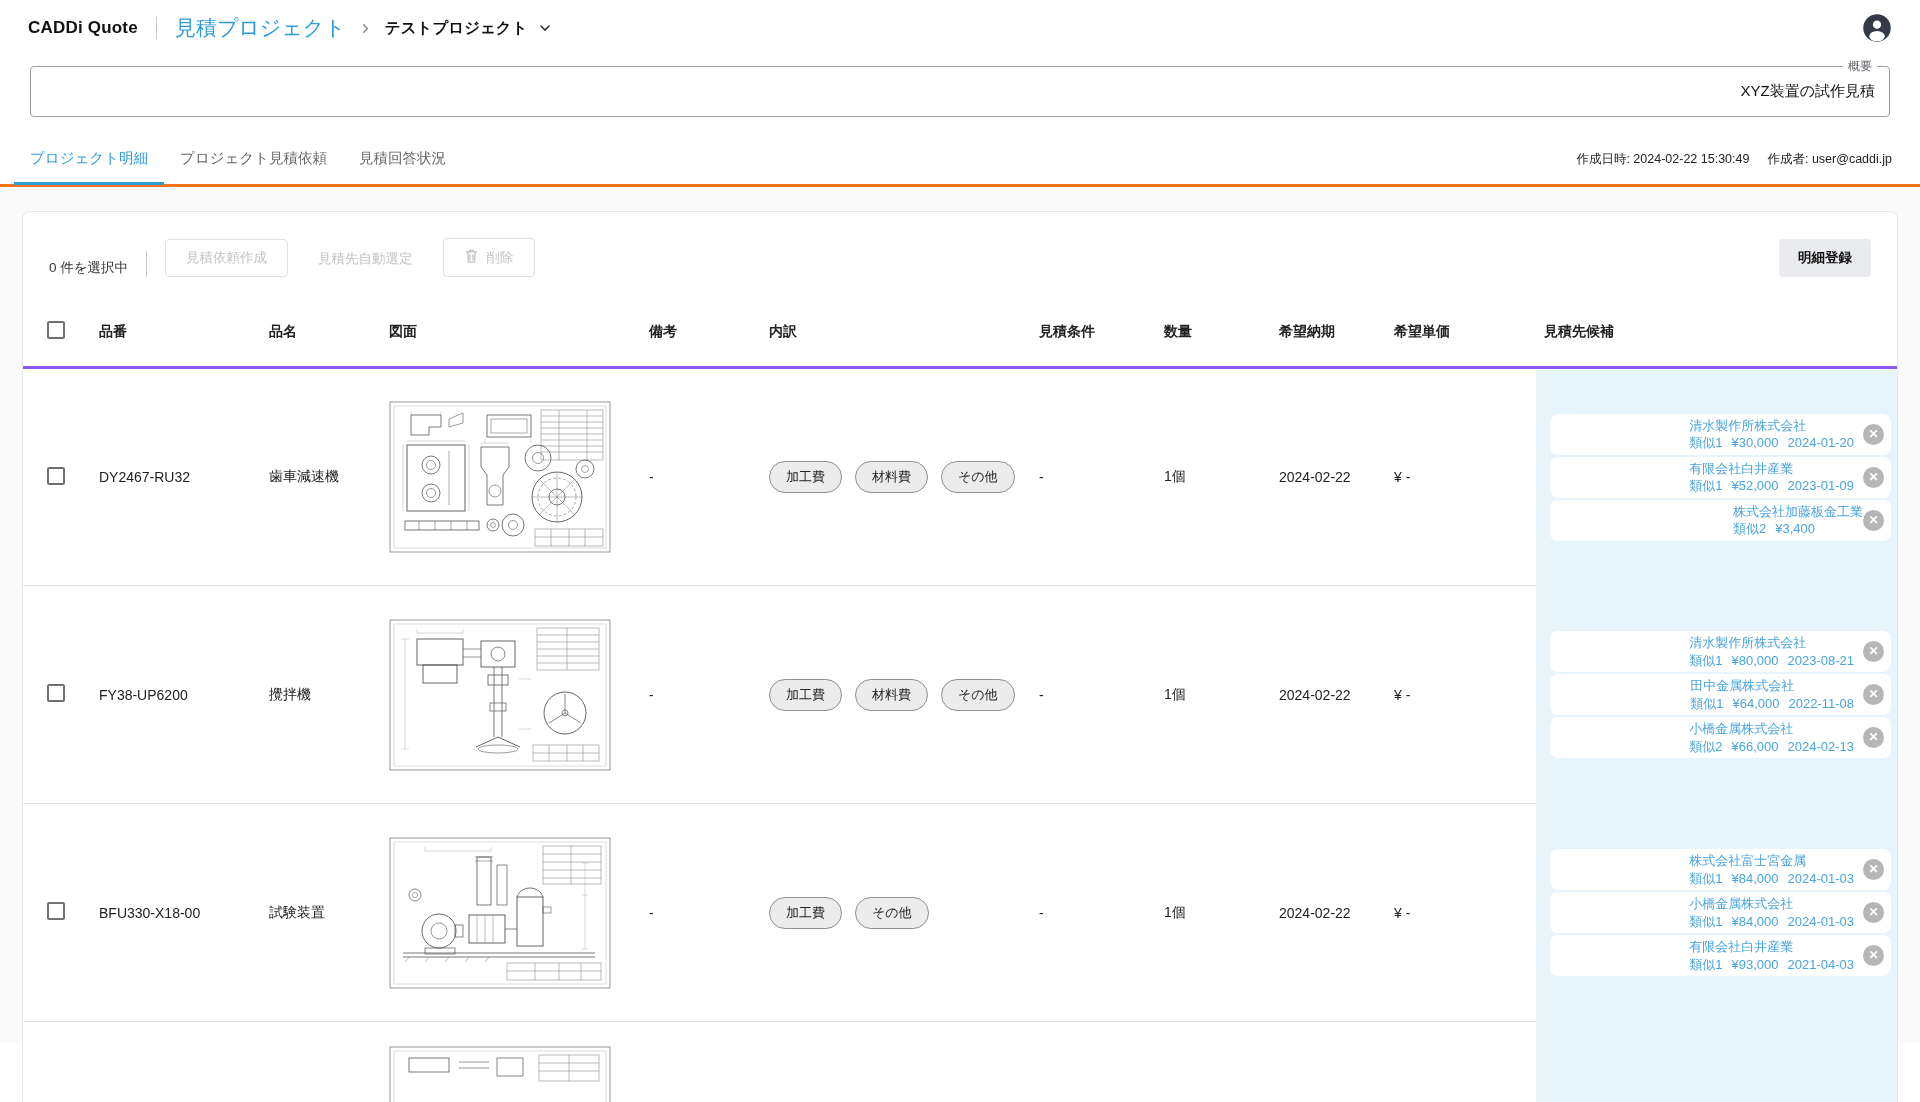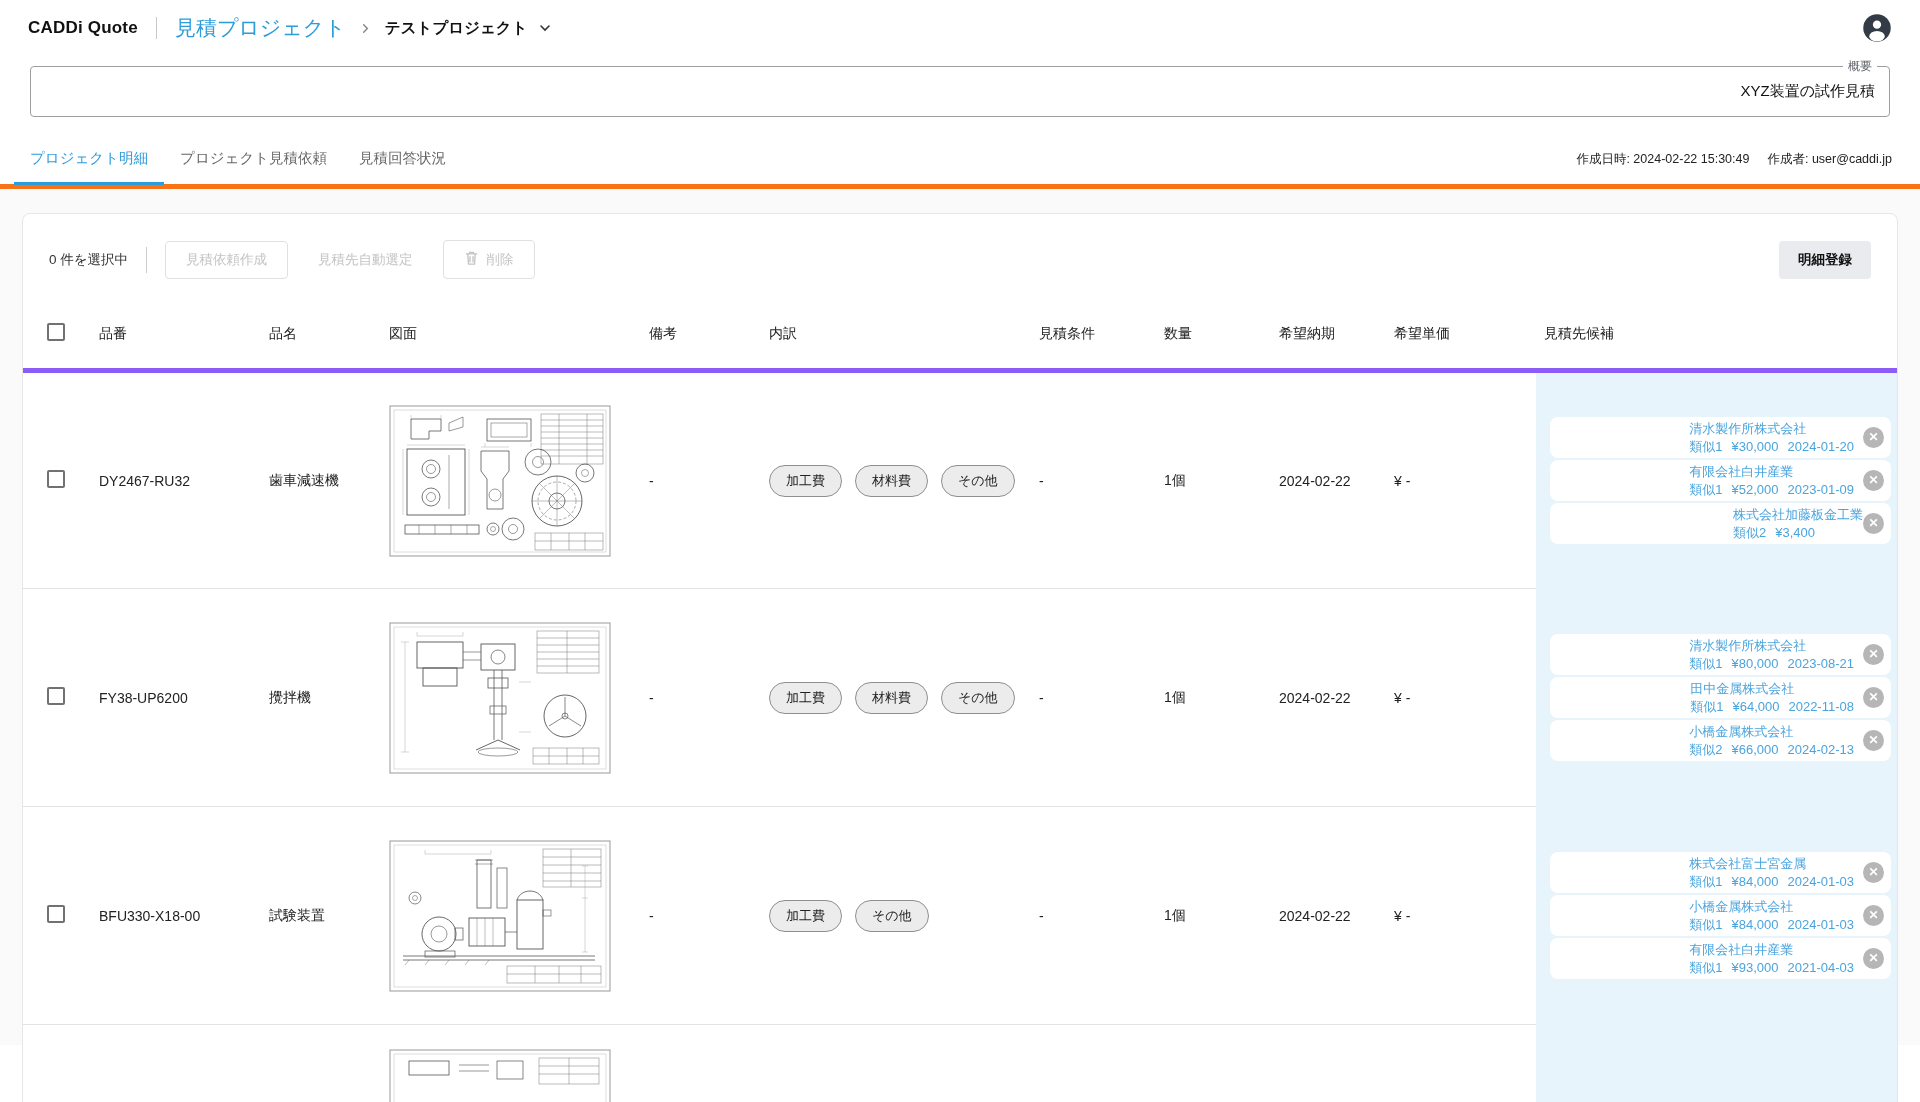--- a/index.html
+++ b/index.html
@@ -16,45 +16,45 @@
   .dd-chev { margin-left:10px; display:flex; align-items:center; cursor:pointer; }
   .avatar { margin-left:auto; width:30px; height:30px; cursor:pointer; }
 
   
   .overview { margin:2px 30px 0; border:1px solid #9f9f9f; border-radius:4px;
     padding:2px 14px 12px;text-align:right; }
   .overview legend { font-size:12px; color:#5f6368; padding:0 5px; margin-left:2px; }
   .overview .ovl { font-size:15px; line-height:27px; color:#111; }
 
   
-  .tabbar { display:flex; align-items:flex-end; border-bottom:5px solid #f97316;
+  .tabbar { display:flex; align-items:flex-end; border-bottom:3px solid #f97316;
     margin-top:18px; padding:0 28px 0 14px; }
   .tab { font-size:14.5px; color:#666; padding:14px 16px; cursor:pointer;
     border-bottom:3px solid transparent; margin-bottom:-1px; }
   .tab.active { color:var(--accent); border-bottom-color:var(--accent); }
   .meta { margin-left:auto; display:flex; gap:18px; padding-bottom:16px; font-size:12.5px; color:#222; }
 
   
   .main { background:#fafafa; padding:24px 22px 0; height:calc(1102px - 246px); }
   .card { background:#fff; border:1px solid #e6e6e6; border-radius:8px; overflow:hidden;
     height:1400px; }
 
-  .toolbar { display:flex; align-items:center; gap:16px; padding:26px 26px 20px; }
+  .toolbar { display:flex; align-items:flex-end; gap:16px; padding:26px 26px 20px; }
   .sel-count { font-size:13.5px; color:#333; }
   .tsep { width:1px; height:26px; background:#ccc; margin:0 2px; }
   .btn-outline-dis { background:#fff; border:1px solid #e0e0e0; border-radius:4px;
     color:#c3c3c3; font-size:13.5px; padding:9px 20px; display:flex; align-items:center; gap:8px; }
   .btn-text-dis { background:none; border:none; color:#c3c3c3; font-size:13.5px; padding:9px 14px; }
   .btn-register { margin-left:auto; background:#e9ebee; border:none; border-radius:4px;
     color:#111; font-weight:700; font-size:13.5px; padding:10px 19px; cursor:pointer; }
 
   
   table { width:100%; border-collapse:collapse; table-layout:fixed; }
-  th { text-align:left; font-size:14px; font-weight:400; color:#222;
-    padding:24px 8px; border-bottom:5px solid #8b5cf6; }
+  th { text-align:left; font-size:14px; font-weight:700; color:#222;
+    padding:24px 8px; border-bottom:3px solid #8b5cf6; }
   th.c-check, td.c-check { padding-left:24px; }
   td { vertical-align:middle; font-size:14px; color:#222; padding:10px 8px;
     border-bottom:1px solid #e3e3e3; }
   tr.data-row { height:218px; }
   td.c-sup { background:var(--supbg); border-bottom:none; padding:10px 8px 10px 14px; }
   .checkbox { display:inline-block; width:18px; height:18px; border:2px solid #717171;
     border-radius:2px; background:#fff; cursor:pointer; }
   .thumb { width:222px; height:152px; background:#fff; cursor:pointer; }
   .thumb svg { display:block; width:100%; height:100%; }
   .chips { display:flex; gap:13px; flex-wrap:wrap; }

